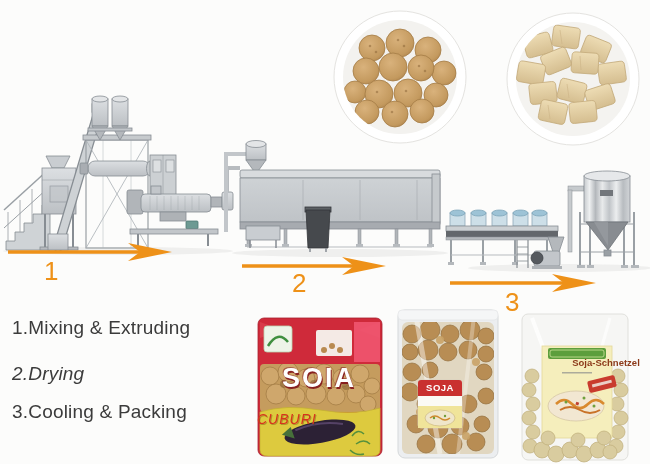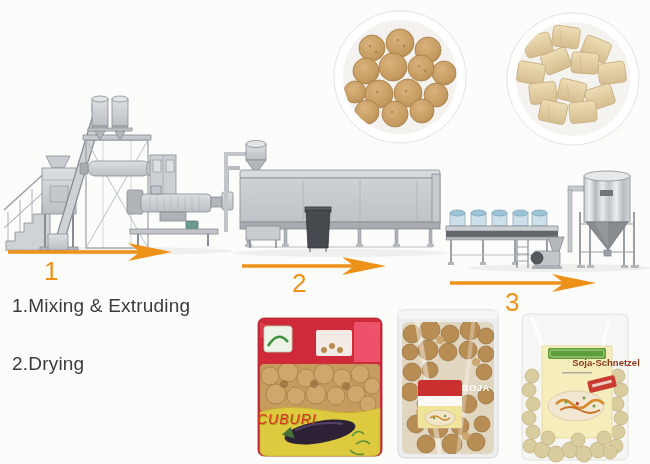--- a/index.html
+++ b/index.html
@@ -22,21 +22,21 @@
     left:271px; top:365px; width:96px; text-align:center;
     font-size:27px; font-weight:bold; letter-spacing:2px; color:#ffffff;
     text-shadow:1px 2px 0 rgba(130,20,25,.9), -1px -1px 0 rgba(130,20,25,.5);
   }
   .cuburi {
     left:257px; top:412px; font-size:14px; font-weight:normal; font-style:italic;
     letter-spacing:1px; color:#d8321e; text-shadow:1px 1px 0 rgba(90,60,0,.35);
   }
   .soja {
     left:418px; top:383px; width:44px; text-align:center;
-    font-size:9.5px; font-weight:bold; letter-spacing:.5px; color:#ffffff;padding-left:36px;
+    font-size:9.5px; font-weight:bold; letter-spacing:.5px; color:#ffffff;
   }
   .schnetzel {
     left:542px; top:358px; width:80px; text-align:center;
     font-size:9.5px; font-weight:bold; color:#8c3a1a;padding-left:24px;
   }
 </style>
 </head>
 <body>
 
 <div class="canvas">
@@ -489,20 +489,22 @@
           <circle cx="60" cy="130" r="7"></circle>
           <circle cx="86" cy="128" r="7"></circle>
     </g>
   </g>
 </svg>
 
 <div class="arrow-num" style="left:44px; top:258px;">1</div>
 <div class="arrow-num" style="left:292px; top:270px;">2</div>
 <div class="arrow-num" style="left:505px; top:289px;">3</div>
 
-<div class="step-label" style="top:296px;text-align:center;">1.Mixing &amp; Extruding</div>
-<div class="step-label" style="top:354px;">2.Drying</div>
-
+<div class="step-label" style="top:318px;text-align:center;">1.Mixing &amp; Extruding</div>
+<div class="step-label" style="top:364px;font-style:italic;">2.Drying</div>
+<div class="step-label" style="top:402px;">3.Cooling &amp; Packing</div>
+
+<div class="bag-text soia">SOIA</div>
 <div class="bag-text cuburi">CUBURI</div>
 <div class="bag-text soja">SOJA</div>
 <div class="bag-text schnetzel">Soja-Schnetzel</div>
 
 </div>
 
 </body></html>

